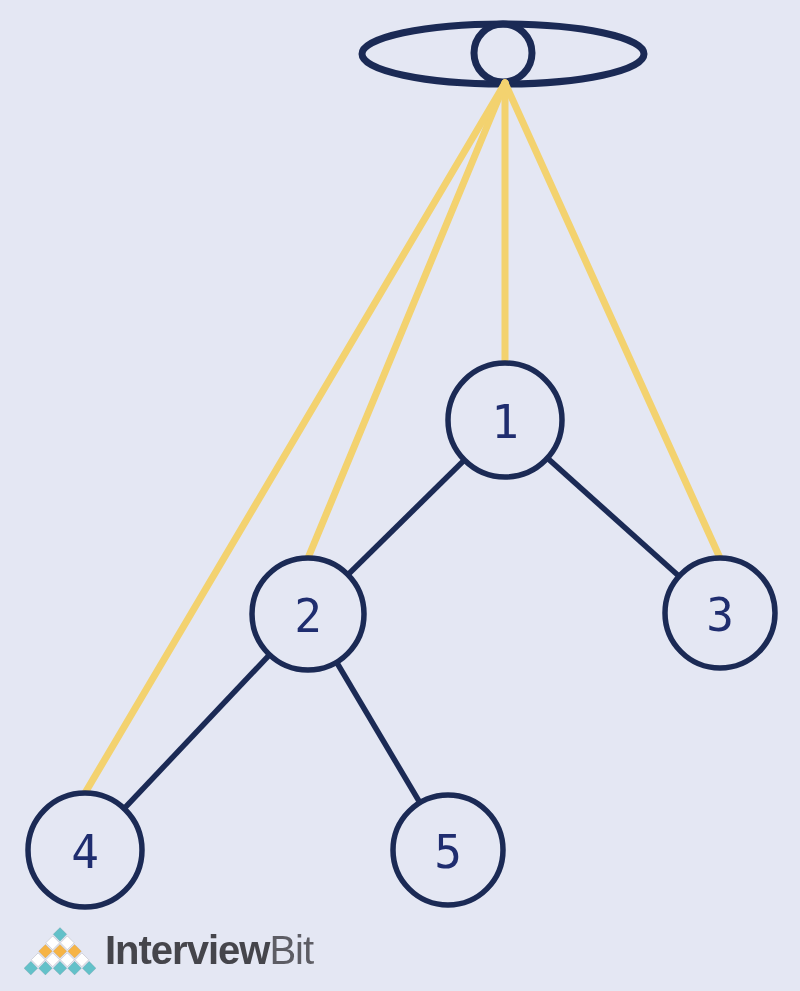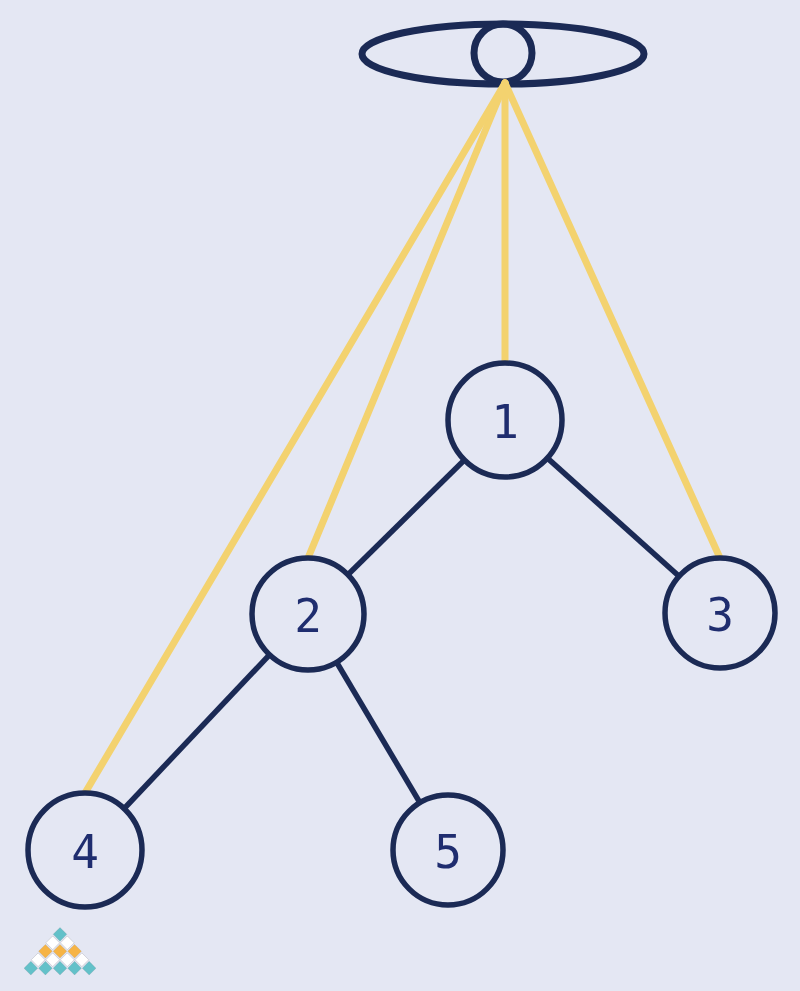--- a/index.html
+++ b/index.html
@@ -65,14 +65,15 @@
         <polygon points="15.700000000000003,29 23.300000000000004,36.6 15.700000000000003,44.2 8.100000000000003,36.6" fill="#ffffff" stroke="rgba(120,120,130,0.35)" stroke-width="0.8"></polygon>
         <polygon points="31.900000000000002,29 39.5,36.6 31.900000000000002,44.2 24.300000000000004,36.6" fill="#ffffff" stroke="rgba(120,120,130,0.35)" stroke-width="0.8"></polygon>
         <polygon points="48.1,29 55.7,36.6 48.1,44.2 40.5,36.6" fill="#ffffff" stroke="rgba(120,120,130,0.35)" stroke-width="0.8"></polygon>
         <polygon points="64.3,29 71.89999999999999,36.6 64.3,44.2 56.699999999999996,36.6" fill="#ffffff" stroke="rgba(120,120,130,0.35)" stroke-width="0.8"></polygon>
         <polygon points="7.600000000000001,38.4 15.200000000000001,46 7.600000000000001,53.6 1.7763568394002505e-15,46" fill="#63c1c9" stroke="rgba(120,120,130,0.25)" stroke-width="0.8"></polygon>
         <polygon points="23.8,38.4 31.4,46 23.8,53.6 16.200000000000003,46" fill="#63c1c9" stroke="rgba(120,120,130,0.25)" stroke-width="0.8"></polygon>
         <polygon points="40,38.4 47.6,46 40,53.6 32.4,46" fill="#63c1c9" stroke="rgba(120,120,130,0.25)" stroke-width="0.8"></polygon>
         <polygon points="56.199999999999996,38.4 63.8,46 56.199999999999996,53.6 48.599999999999994,46" fill="#63c1c9" stroke="rgba(120,120,130,0.25)" stroke-width="0.8"></polygon>
         <polygon points="72.4,38.4 80,46 72.4,53.6 64.80000000000001,46" fill="#63c1c9" stroke="rgba(120,120,130,0.25)" stroke-width="0.8"></polygon>
       </svg>
+    <div class="logo-text"><span class="bold" style="color: rgb(69, 69, 75);">Interview</span><span class="light" style="color: rgb(93, 93, 100);">Bit</span></div>
   </div>
 </div>
 
 </body></html>

